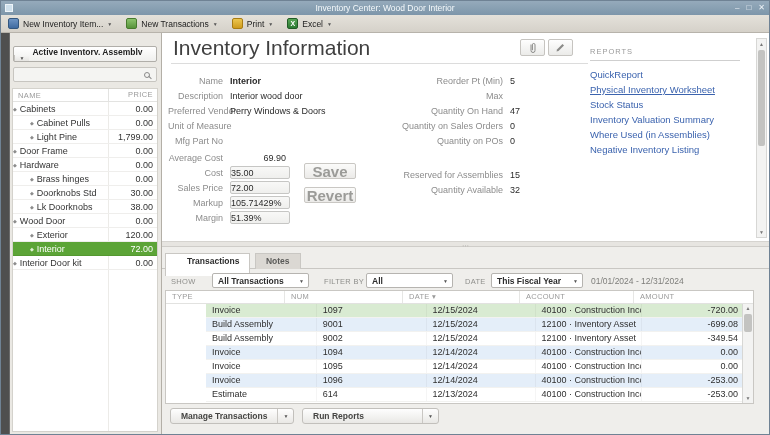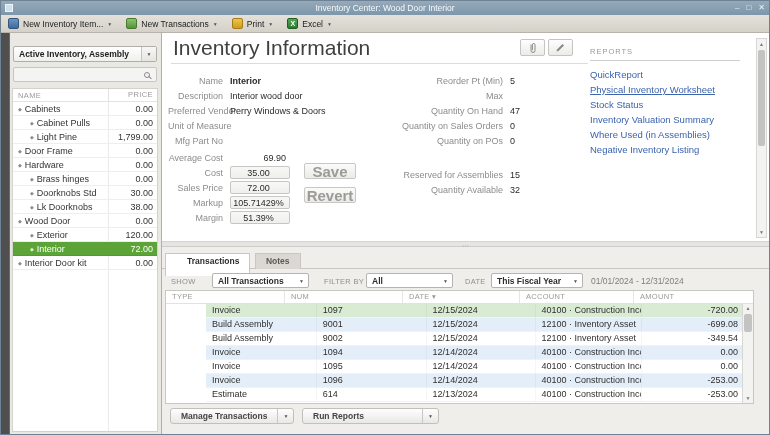--- a/index.html
+++ b/index.html
@@ -25,37 +25,37 @@
   .ico-blue  { background:linear-gradient(#6d94c4,#3f6aa0); border:1px solid #33577f; }
   .ico-green { background:linear-gradient(#8cc46d,#57933a); border:1px solid #477a2e; }
   .ico-gold  { background:linear-gradient(#ecc64f,#cf9b1c); border:1px solid #a87c12; }
   .ico-excel { background:linear-gradient(#57a556,#2c7a33); border:1px solid #215c26; }
   .dd-arrow { font-size:5px; color:#555; }
 
   
   .leftstrip { position:absolute; left:0; top:32px; width:9px; bottom:0; background:#4f4f4f; border-right:1px solid #6a6a6a; }
   .sidebar { position:absolute; left:9px; top:32px; width:152px; bottom:0; background:#eae8e3; border-right:1px solid #b3afa7; }
   .sb-combo { position:absolute; left:3px; right:4px; top:13px; height:16px; background:linear-gradient(#fff,#efefed);
-              border:1px solid #b0aea9; border-radius:2px; display:flex; align-items:center; }
+              border:1px solid #b0aea9; border-radius:2px; display:flex; align-items:center;flex-direction:column; }
   .sb-combo-label { flex:1; padding-left:5px; font-weight:bold; font-size:8.5px; color:#222; white-space:nowrap; overflow:hidden; }
   .combo-btn { width:15px; align-self:stretch; border-left:1px solid #c6c4bf; background:linear-gradient(#f7f7f6,#e6e5e2);
                display:flex; align-items:center; justify-content:center; }
   .sb-search { position:absolute; left:3px; right:4px; top:34px; height:15px; background:#f4f4f2; border:1px solid #c7c5c0;
                border-radius:2px; display:flex; align-items:center; }
   .sb-search input { flex:1; border:none; background:transparent; height:13px; font-size:8.5px; padding-left:4px; outline:none; }
   .mag { width:6px; height:6px; border:1px solid #8a8a8a; border-radius:50%; position:relative; margin-right:6px; }
   .mag::after { content:''; position:absolute; width:4px; height:1px; background:#8a8a8a; transform:rotate(45deg); right:-3px; bottom:-1px; }
   .sb-list { position:absolute; left:2px; right:3px; top:55px; bottom:2px; background:#fff; border:1px solid #d4d2cc; display:flex; flex-direction:column; }
   .sb-header { height:13px; display:flex; align-items:center; color:#9a9a9a; font-size:7.5px; letter-spacing:.4px; border-bottom:1px solid #e3e3e1; }
   .sb-header .h-name { flex:1; padding-left:5px; }
   .sb-header .h-price { width:49px; border-left:1px solid #e3e3e1; padding-right:4px; text-align:right; height:100%; line-height:12px; }
   .sb-rows { flex:1; position:relative; }
   .sb-rows::after { content:''; position:absolute; top:0; bottom:0; right:48px; width:1px; background:#ecebe8; }
   .sb-row { position:relative; z-index:1; height:14px; display:flex; align-items:center; font-size:9px; border-bottom:1px solid #efeeec; }
-  .sb-name { flex:1; padding-left:5px; white-space:nowrap; overflow:hidden; display:flex; align-items:center; }
+  .sb-name { flex:1; white-space:nowrap; overflow:hidden; display:flex; align-items:center; }
   .sb-name::before { content:'◆'; font-size:5px; color:#8c8c8c; margin-right:3px; }
   .sb-row.indent .sb-name { padding-left:17px; }
   .sb-price { width:49px; text-align:right; padding-right:4px; }
   .sb-row.selected { background:#5ca437; color:#fff; border-color:#549830; }
   .sb-row.selected .sb-name::before { color:#dff0d4; }
 
   
   .main { position:absolute; left:161px; top:32px; right:0; bottom:0; background:#fff; }
   .info-title { position:absolute; left:11px; top:3px; font-size:21px; color:#404040; }
   .mini-btn { position:absolute; top:6px; width:25px; height:17px; background:linear-gradient(#fefefe,#ebebe9);
@@ -70,21 +70,21 @@
   .f-row { display:flex; height:15px; align-items:center; font-size:9px; }
   .f-label { width:62px; text-align:right; color:#8c8c8c; padding-right:7px; white-space:nowrap; }
   .fr .f-label, .fr2 .f-label { width:120px; }
   .f-value { color:#2b2b2b; white-space:nowrap; }
   .f-row.bold .f-value { font-weight:bold; }
 
   .costs { position:absolute; left:6px; top:117px; }
   .cost-row { display:flex; height:15px; align-items:center; }
   .c-label { width:62px; text-align:right; color:#8c8c8c; padding-right:7px; white-space:nowrap; }
   .c-box { width:60px; height:13px; border:1px solid #c6c6c4; border-radius:2px; background:linear-gradient(#f8f8f7,#efefed);
-           text-align:center; padding-right:3px; line-height:12px; color:#2b2b2b; }
+           text-align:left; padding-right:3px; line-height:12px; color:#2b2b2b; }
   .c-plain { width:60px; text-align:right; padding-right:4px; color:#2b2b2b; }
   .sr-btn { position:absolute; width:52px; height:16px; background:linear-gradient(#fbfbfa,#ebeae8);
             border:1px solid #c9c7c3; border-radius:2px; font-size:15px; font-weight:bold; color:#9b9b98;
             display:flex; align-items:center; justify-content:center; }
   .save-btn { left:142px; top:130px; } .revert-btn { left:142px; top:154px; }
 
   .reports { position:absolute; left:428px; top:14px; width:160px; }
   .rp-title { font-size:7.5px; letter-spacing:1px; color:#9a9a9a; }
   .rp-hr { margin-top:4px; width:150px; height:1px; background:#cfcfcf; }
   .rp-links { margin-top:6px; }

